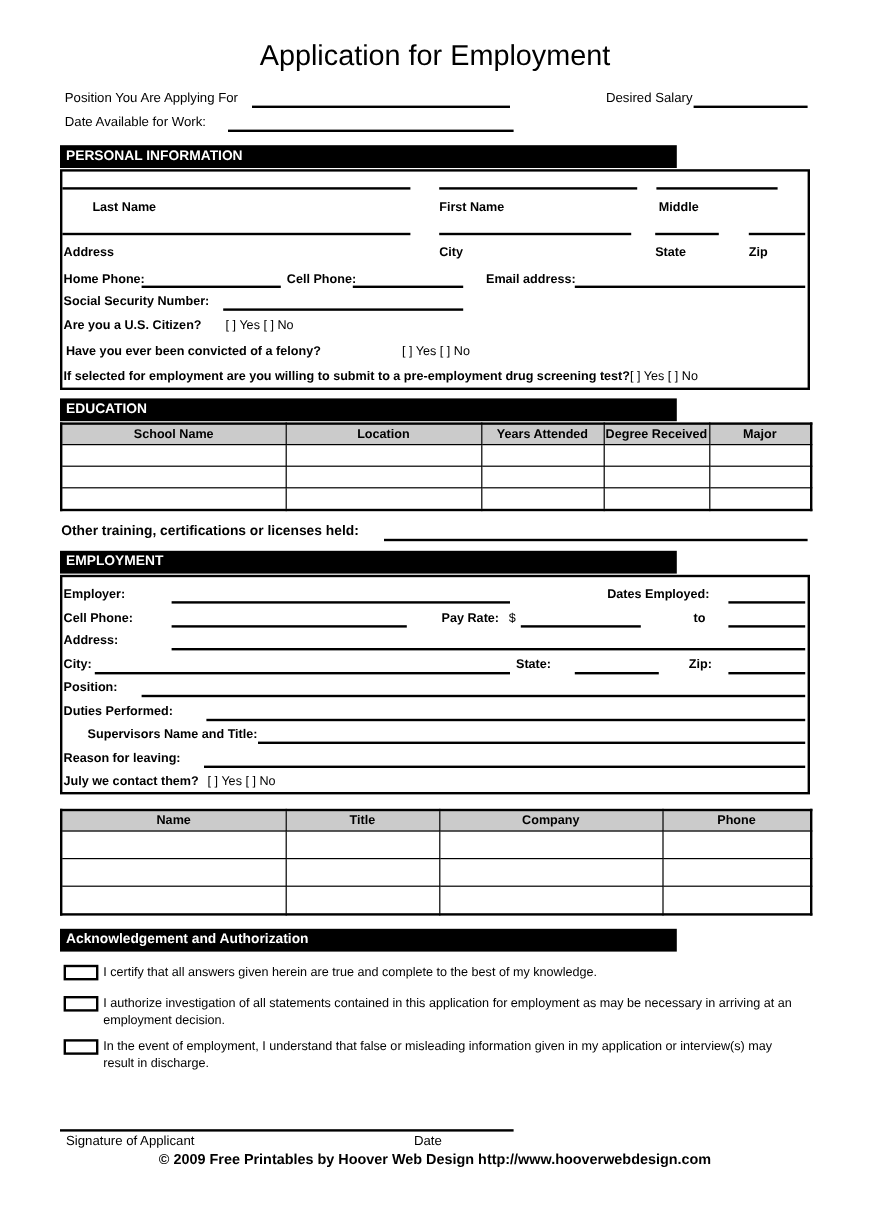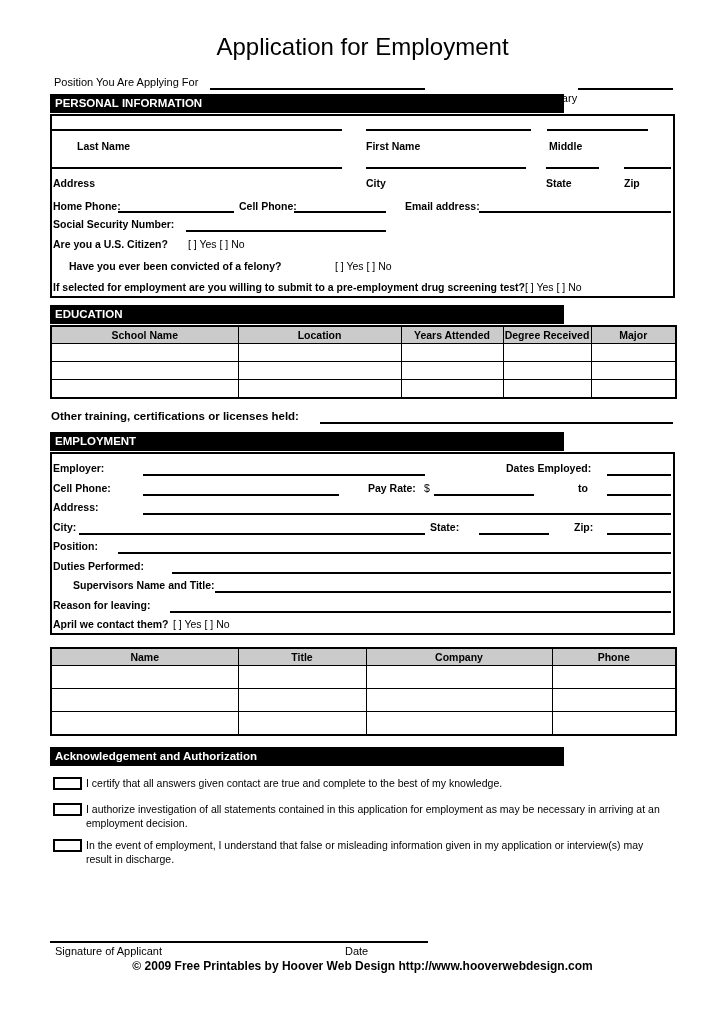--- a/index.html
+++ b/index.html
@@ -35,22 +35,26 @@
 <body>
 
 <div class="page">
   <div class="content">
 
     <div class="title">Application for Employment</div>
 
     <div class="toprow">
       <span class="tx" style="left:4px;top:2px;font-size:11px;">Position You Are Applying For</span>
       <span class="ln" style="left:160px;top:14px;width:215px;"></span>
-      <span class="tx" style="left:455px;top:2px;font-size:11px;margin-top:16px;">Desired Salary</span>
+      <span class="tx" style="left:455px;top:2px;font-size:11px;">Desired Salary</span>
       <span class="ln" style="left:528px;top:14px;width:95px;"></span>
+    </div>
+    <div class="toprow" style="margin-bottom:7px;">
+      <span class="tx" style="left:4px;top:2px;font-size:11px;">Date Available for Work:</span>
+      <span class="ln" style="left:140px;top:14px;width:238px;"></span>
     </div>
 
     <div class="bar">PERSONAL INFORMATION</div>
     <div class="box" style="height:184px;margin-top:1px;">
       <span class="ln" style="left:0;top:13px;width:290px;"></span>
       <span class="ln" style="left:314px;top:13px;width:165px;"></span>
       <span class="ln" style="left:495px;top:13px;width:101px;"></span>
       <span class="lb" style="left:1px;top:24px;margin-left:24px;">Last Name</span>
       <span class="lb" style="left:314px;top:24px;">First Name</span>
       <span class="lb" style="left:497px;top:24px;">Middle</span>
@@ -70,21 +74,21 @@
       <span class="ln" style="left:242px;top:95px;width:92px;"></span>
       <span class="lb" style="left:353px;top:84px;">Email address:</span>
       <span class="ln" style="left:427px;top:95px;width:192px;"></span>
 
       <span class="lb" style="left:1px;top:102px;">Social Security Number:</span>
       <span class="ln" style="left:134px;top:114px;width:200px;"></span>
 
       <span class="lb" style="left:1px;top:122px;">Are you a U.S. Citizen?</span>
       <span class="tx" style="left:136px;top:122px;">[ ]  Yes [ ]  No</span>
 
-      <span class="lb" style="left:17px;top:144px;text-align:center;">Have you ever been convicted of a felony?</span>
+      <span class="lb" style="left:3px;top:144px;text-align:center;">Have you ever been convicted of a felony?</span>
       <span class="tx" style="left:283px;top:144px;">[ ]  Yes [ ]  No</span>
 
       <span class="lb" style="left:1px;top:165px;">If selected for employment are you willing to submit to a pre-employment drug screening test?</span>
       <span class="tx" style="left:473px;top:165px;">[ ]  Yes [ ]  No</span>
     </div>
 
     <div class="bar" style="margin-top:7px;">EDUCATION</div>
     <table class="edu" style="margin-top:1px;">
       <colgroup>
           <col style="width:187px">
@@ -159,21 +163,21 @@
 
       <span class="lb" style="left:1px;top:106px;">Duties Performed:</span>
       <span class="ln" style="left:120px;top:118px;width:499px;"></span>
 
       <span class="lb" style="left:1px;top:125px;padding-left:20px;">Supervisors Name and Title:</span>
       <span class="ln" style="left:163px;top:137px;width:456px;"></span>
 
       <span class="lb" style="left:1px;top:145px;">Reason for leaving:</span>
       <span class="ln" style="left:118px;top:157px;width:501px;"></span>
 
-      <span class="lb" style="left:1px;top:164px;">April we contact them?</span>
+      <span class="lb" style="left:1px;top:164px;">July we contact them?</span>
       <span class="tx" style="left:121px;top:164px;">[ ]  Yes [ ]  No</span>
     </div>
 
     <table class="ref" style="margin-top:12px;">
       <colgroup>
           <col style="width:187px">
           <col style="width:128px">
           <col style="width:186px">
           <col style="width:124px">
         </colgroup>
@@ -202,21 +206,21 @@
             <td></td>
             <td></td>
           </tr>
     </tbody>
       </table>
 
     <div class="bar" style="margin-top:11px;">Acknowledgement and Authorization</div>
 
     <div class="ack-row" style="margin-top:10px;">
       <span class="cb"></span>
-      <div class="ack-text">I certify that all answers given contact are true and complete to the best of my knowledge.</div>
+      <div class="ack-text">I certify that all answers given herein are true and complete to the best of my knowledge.</div>
     </div>
     <div class="ack-row" style="margin-top:12px;">
       <span class="cb"></span>
       <div class="ack-text">I authorize investigation of all statements contained in this application for employment as may be necessary in arriving at an employment decision.</div>
     </div>
     <div class="ack-row" style="margin-top:8px;">
       <span class="cb"></span>
       <div class="ack-text">In the event of employment, I understand that false or misleading information given in my application or interview(s) may result in discharge.</div>
     </div>
   </div>

